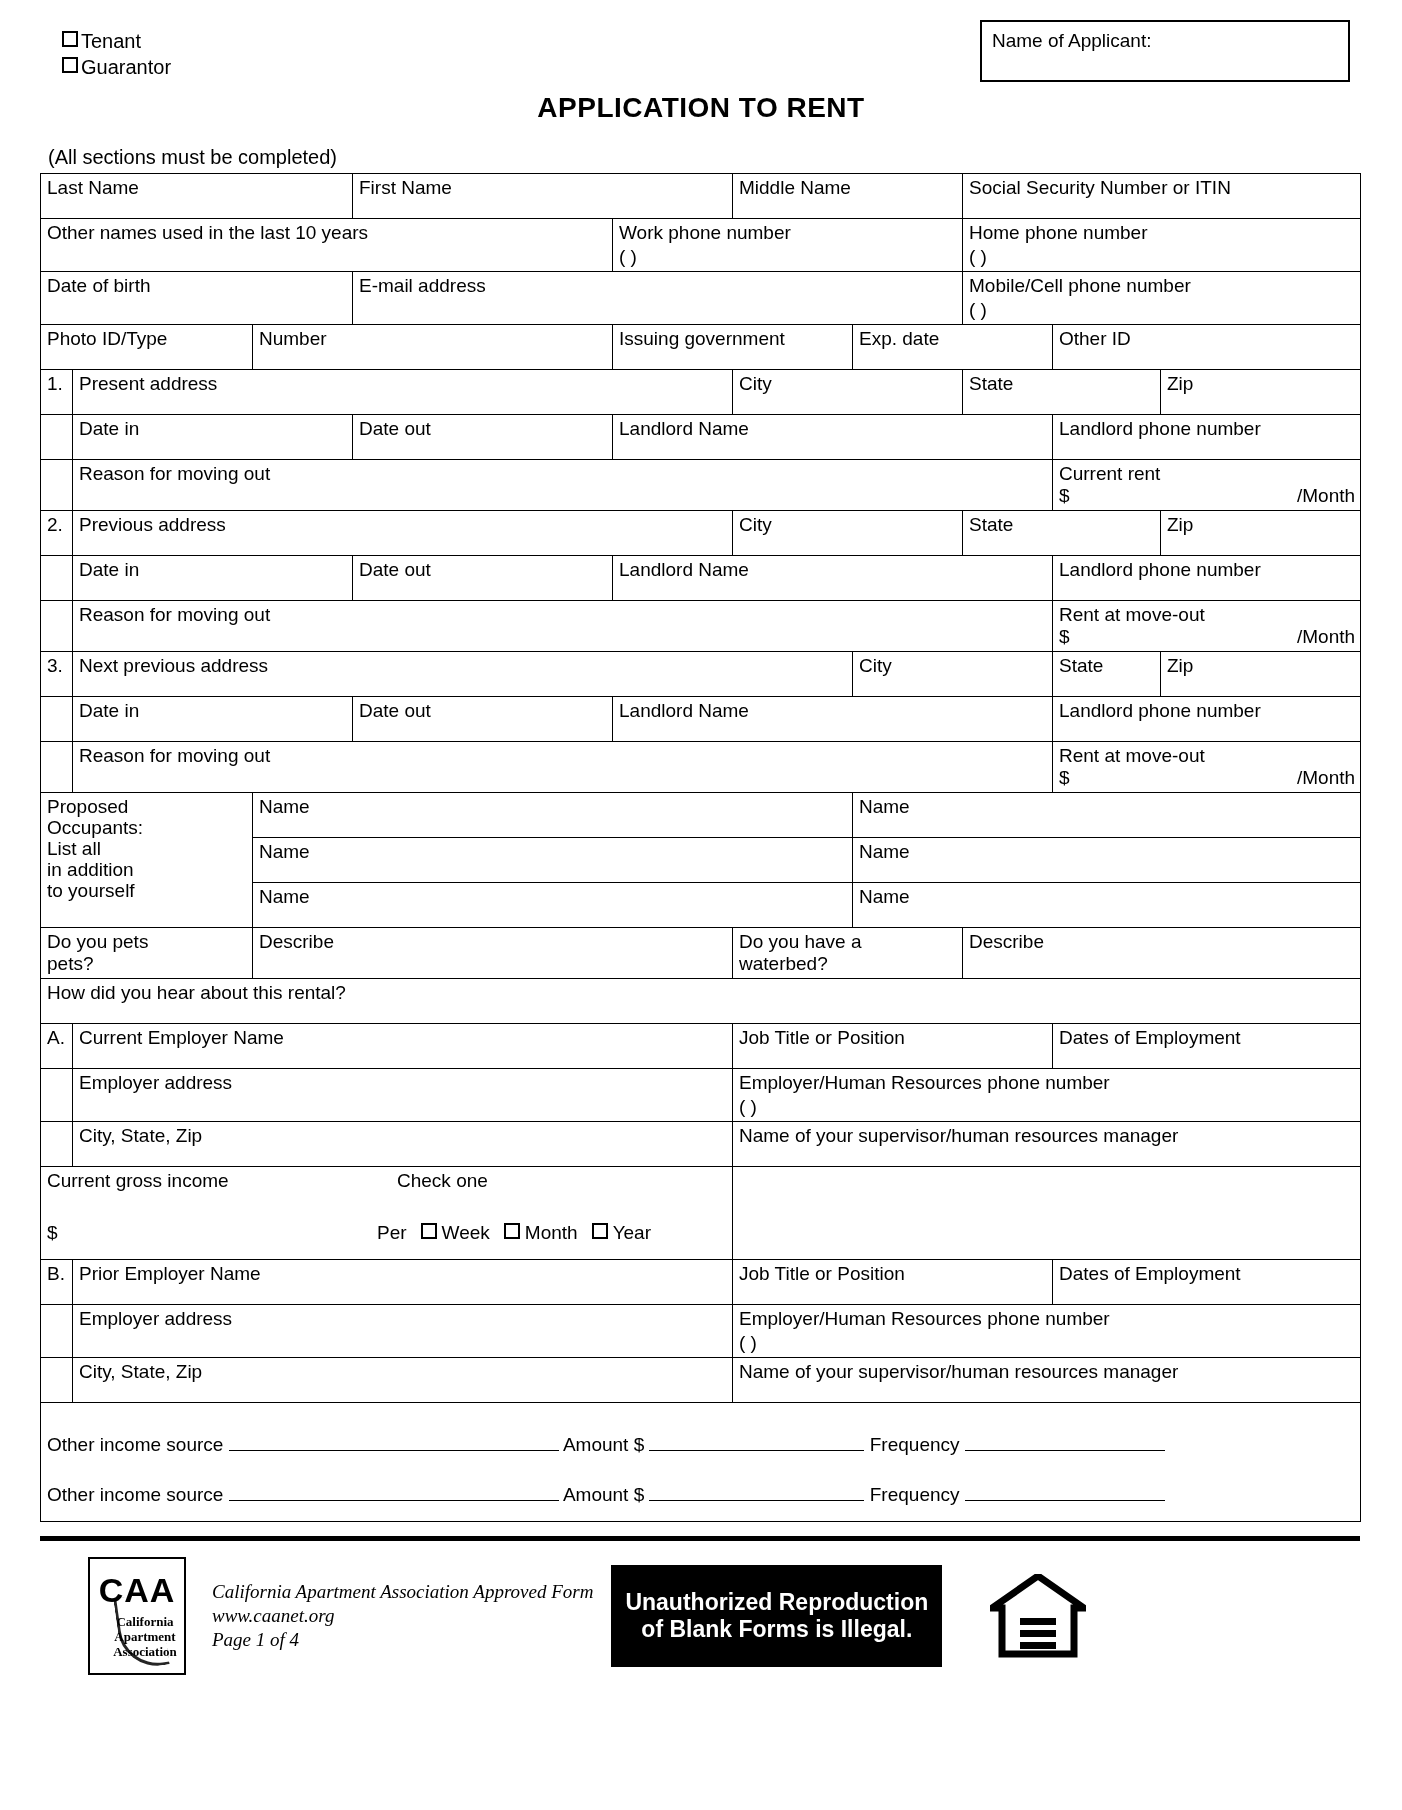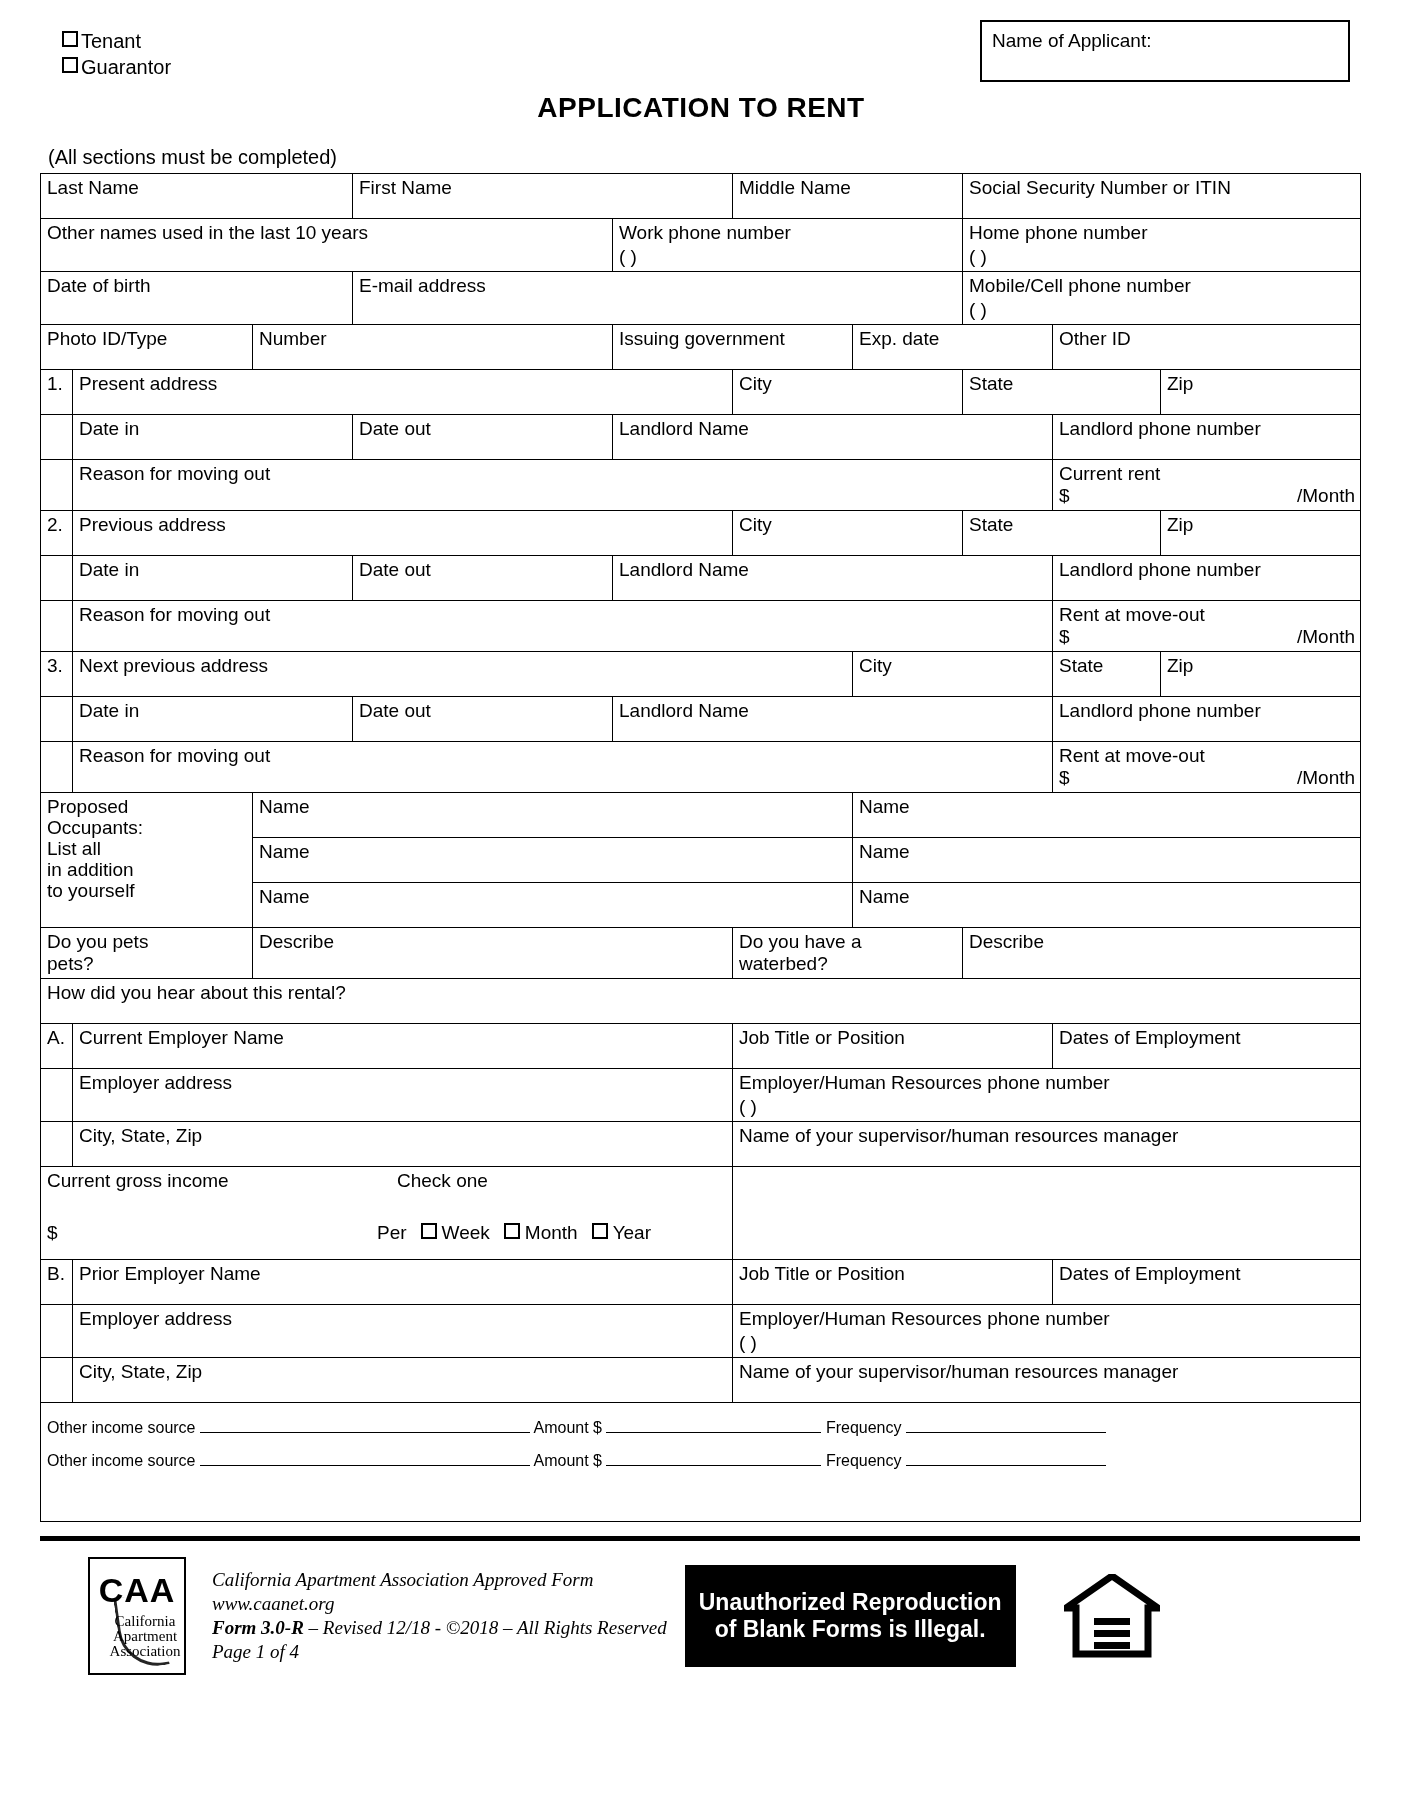--- a/index.html
+++ b/index.html
@@ -95,22 +95,22 @@
   .small-cb {
     display: inline-block;
     width: 12px;
     height: 12px;
     border: 2px solid #000;
     margin: 0 5px 0 14px;
     vertical-align: 1px;
   }
   .occ-label { font-size: 19px; line-height: 21px; }
   .income-line {
-    font-size: 16px;
-    margin-top: 11px;
+    font-size: 19px;
+    margin-top: 28px;
     white-space: nowrap;
   }
   .ul { border-bottom: 1.5px solid #000; display:inline-block; }
 
   
   .footbar {
     width: 1320px;
     height: 5px;
     background: #000;
     margin-top: 14px;
@@ -132,22 +132,22 @@
     margin-left: 48px;
   }
   .caa-logo .big {
     font-size: 34px;
     font-weight: bold;
     letter-spacing: 1px;
     margin-top: 12px;
     font-family: "Liberation Sans", sans-serif;
   }
   .caa-logo .sm {
-    font-size: 15px;
-    font-weight: normal;
+    font-size: 13px;
+    font-weight: bold;
     line-height: 15px;
     margin-top: 4px;
     padding-left: 16px;
   }
   .caa-logo .swoosh {
     position:absolute;
     left: 28px; top: 36px;
     width: 44px; height: 70px;
     border-left: 3px solid #000;
     border-bottom: 3px solid #000;
@@ -460,23 +460,20 @@
       <div class="swoosh"></div>
       <div class="big">CAA</div>
       <div class="sm">California</div>
       <div class="sm" style="margin-top:0">Apartment</div>
       <div class="sm" style="margin-top:0">Association</div>
     </div>
 
     <div class="foot-text">
       <div>California Apartment Association Approved Form</div>
       <div>www.caanet.org</div>
-      <div>
-        <b>Form 3.0-R</b><span> – Revised 12/18 - ©2018 – All Rights Reserved</span>
-      </div>
       <div>Page 1 of 4</div>
     </div>
 
     <div class="unauth">
       <div>Unauthorized Reproduction</div>
       <div>of Blank Forms is Illegal.</div>
     </div>
 
     <div class="eho">
       <svg width="96" height="84" viewBox="0 0 96 84">

